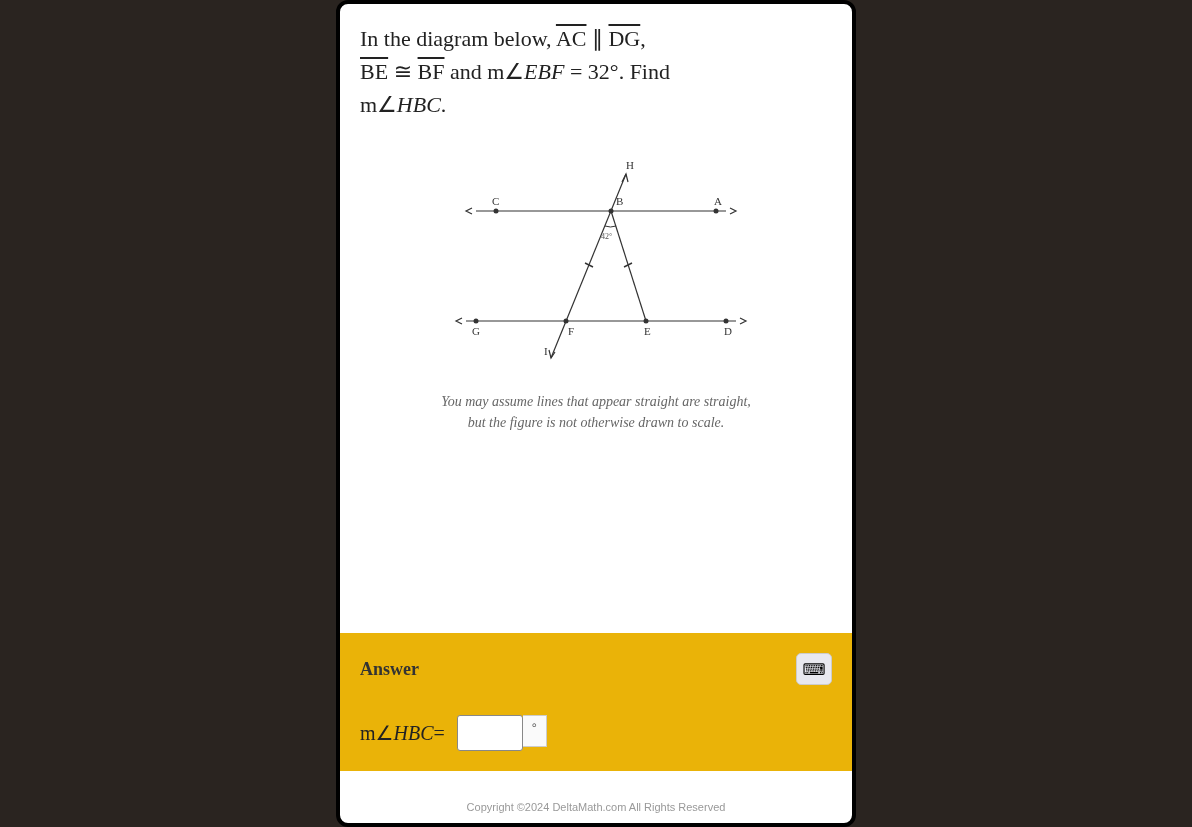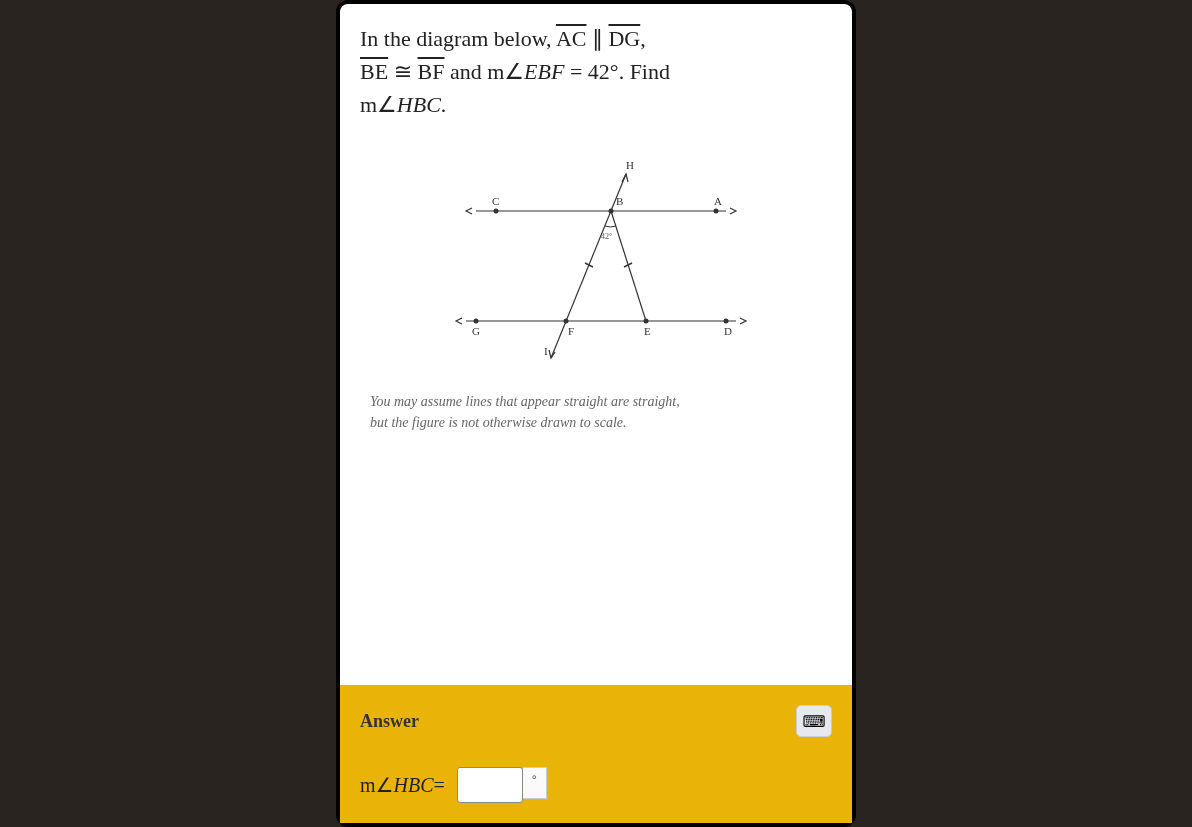--- a/index.html
+++ b/index.html
@@ -1,40 +1,40 @@
 <!DOCTYPE html>
 <html><head>
 <meta charset="utf-8">
 <style>
 body{margin:0;font-family:Georgia,'Times New Roman',serif;background:#2a2420;display:flex;justify-content:center;align-items:flex-start;min-height:827px}
 .phone{width:520px;background:#fff;min-height:827px;border:4px solid #000;border-radius:12px;display:flex;flex-direction:column;box-sizing:border-box}
 .problem{padding:18px 20px 10px 20px;font-size:22px;line-height:1.5;color:#222}
 .over{text-decoration:overline}
 .diagram-wrap{padding:10px 20px;display:flex;justify-content:center}
-.note{font-style:italic;font-size:14px;color:#666;padding:10px 30px 30px 30px;line-height:1.5}
+.note{font-style:italic;text-align:center;font-size:14px;color:#666;padding:10px 30px 30px 30px;line-height:1.5}
 .answer-area{background:#eab308;padding:20px;margin-top:auto;flex-shrink:0}
 .answer-head{display:flex;justify-content:space-between;align-items:center;margin-bottom:30px}
 .answer-title{font-size:18px;font-weight:bold;color:#333}
 .keypad{width:34px;height:30px;background:#e8e8ef;border:1px solid #ccc;border-radius:5px;display:flex;align-items:center;justify-content:center;font-size:16px}
 .answer-row{display:flex;align-items:center;gap:12px}
 .expr{font-size:20px;color:#222;display:flex;align-items:center}
 .input-box{width:60px;height:32px;border:1px solid #888;border-radius:3px;background:#fff;font-size:16px;text-align:center}
 .deg-box{width:24px;height:32px;border:1px solid #ccc;border-left:none;background:#fafafa;display:flex;align-items:flex-start;justify-content:center;font-size:12px;color:#666;padding-top:2px;box-sizing:border-box}
 .submit{background:#2930d9;color:#fff;border:none;padding:10px 18px;border-radius:4px;font-size:15px;font-weight:bold;cursor:pointer;font-family:Arial,sans-serif}
 .footer{text-align:center;font-size:11px;color:#999;padding:30px 10px 10px 10px;font-family:Arial,sans-serif}
 svg text{font-family:Georgia,serif}
 </style>
 </head>
 <body>
 
 <div class="phone">
 
   <div class="problem">
     <span>In the diagram below, </span><span class="over">AC</span><span> ∥ </span><span class="over">DG</span><span>,</span><br>
-    <span class="over">BE</span><span> ≅ </span><span class="over">BF</span><span> and m∠</span><i>EBF</i><span> = 42°. Find</span><br>
+    <span class="over">BE</span><span> ≅ </span><span class="over">BF</span><span> and m∠</span><i>EBF</i><span> = 32°. Find</span><br>
     <span>m∠</span><i>HBC</i><span>.</span>
   </div>
 
   <div class="diagram-wrap">
     <svg width="360" height="230" viewBox="0 0 360 230">
 
       <line x1="60" y1="70" x2="310" y2="70" stroke="#333" stroke-width="1.2"></line>
 
       <line x1="50" y1="180" x2="320" y2="180" stroke="#333" stroke-width="1.2"></line>
 
@@ -94,14 +94,15 @@
           <i>HBC</i>
           <span> = </span>
       </div>
       <div style="display:flex">
         <input class="input-box" type="text" value="" style="">
         <div class="deg-box">∘</div>
       </div>
     </div>
   </div>
 
+  <div class="footer">Copyright ©2024 DeltaMath.com All Rights Reserved</div>
 
 </div>
 
 </body></html>

